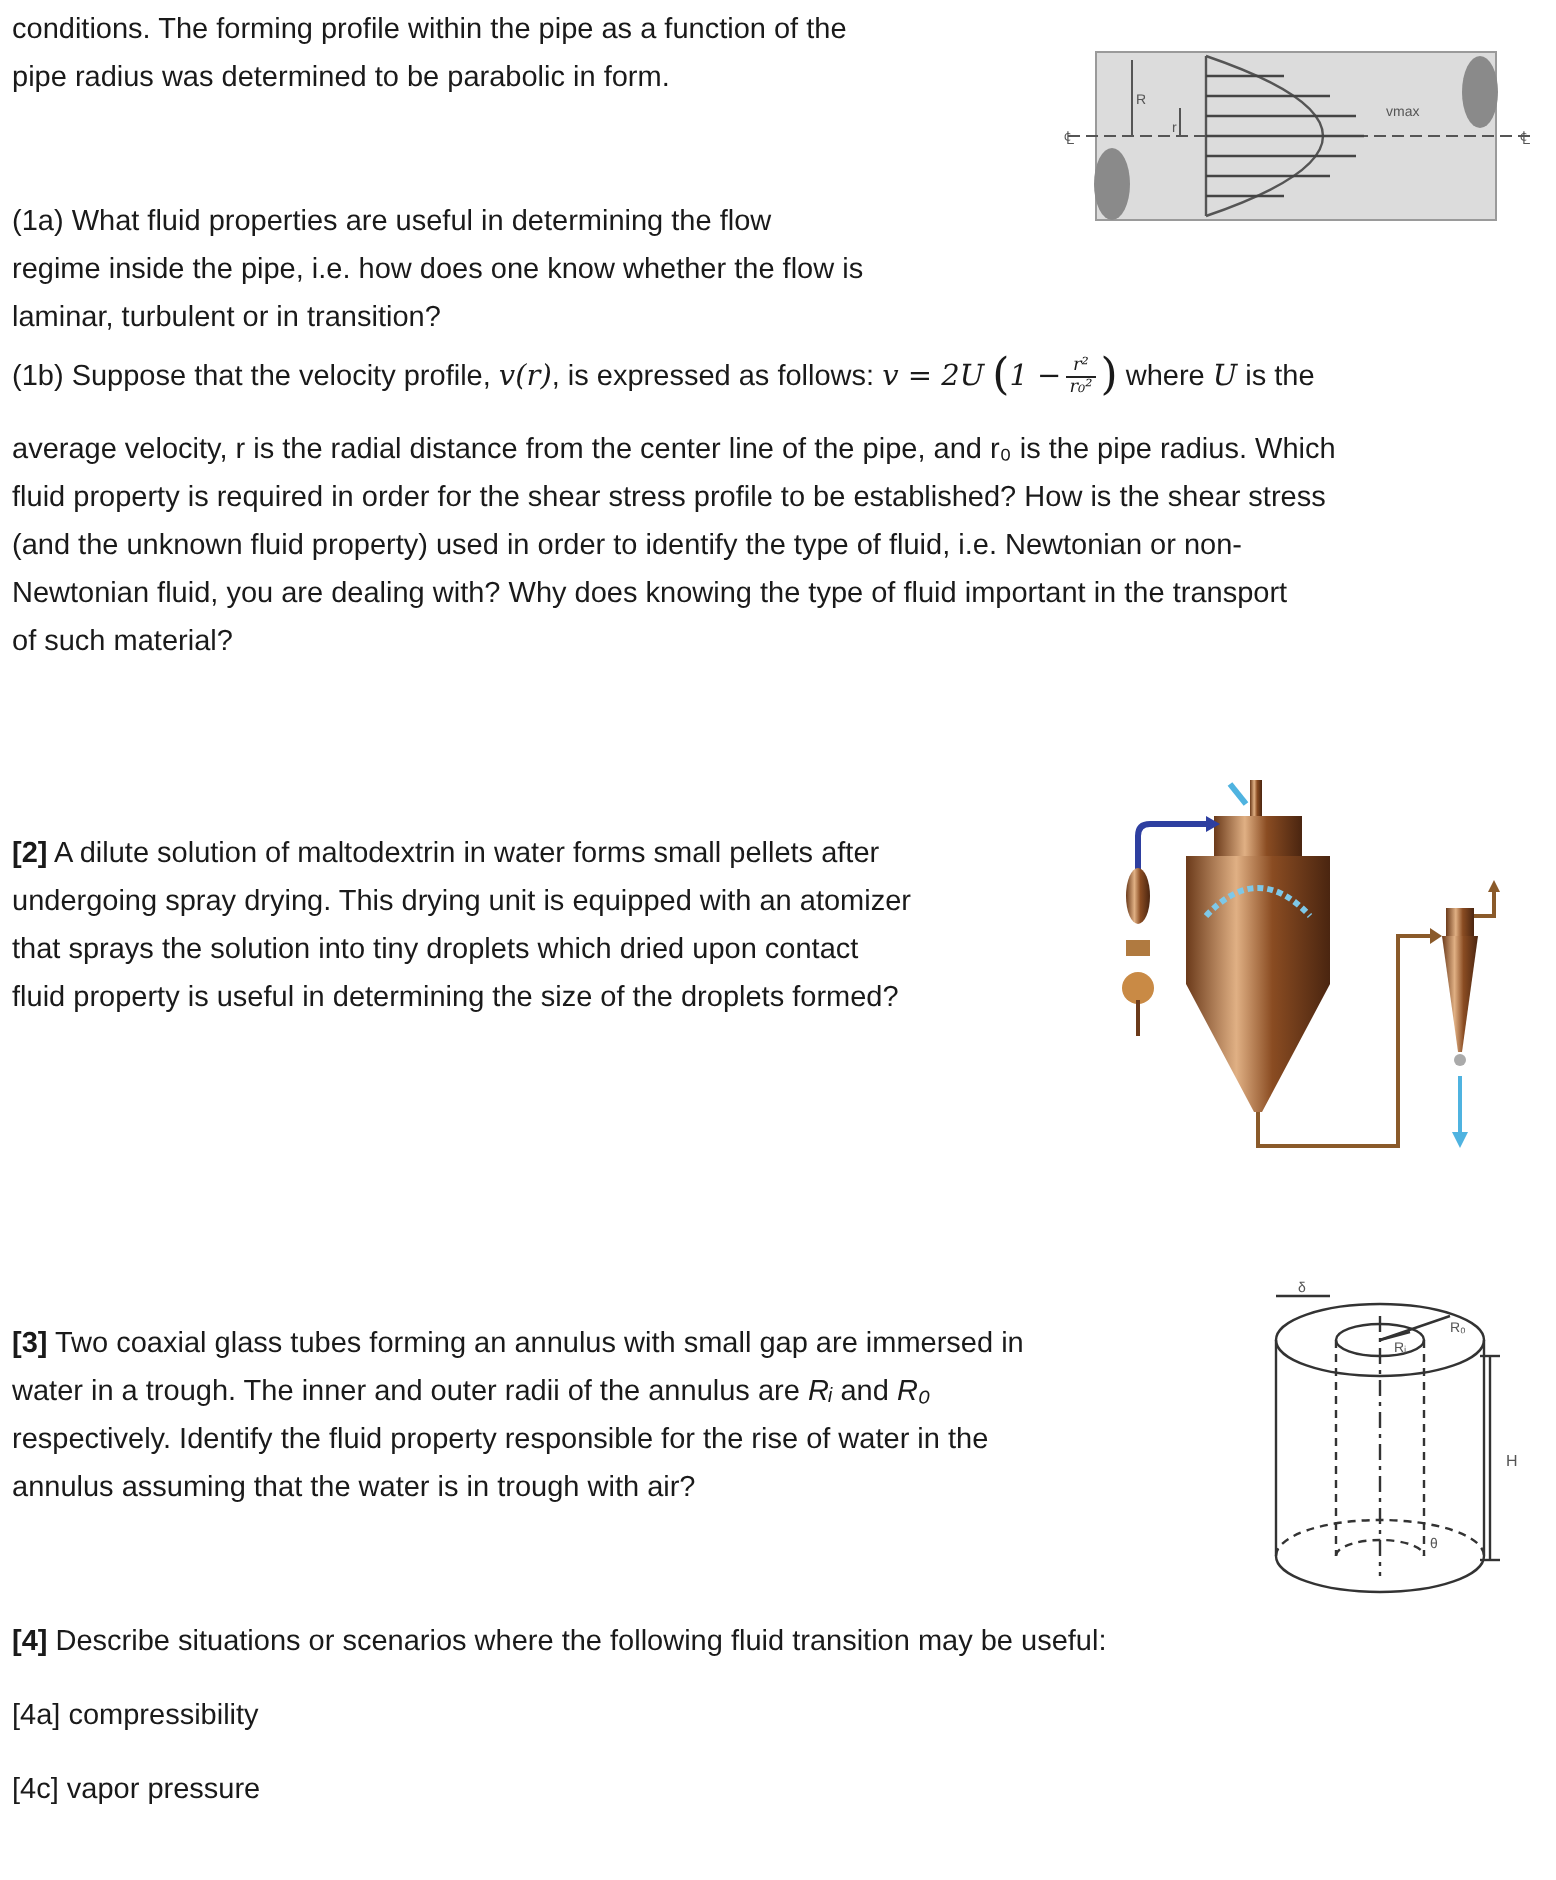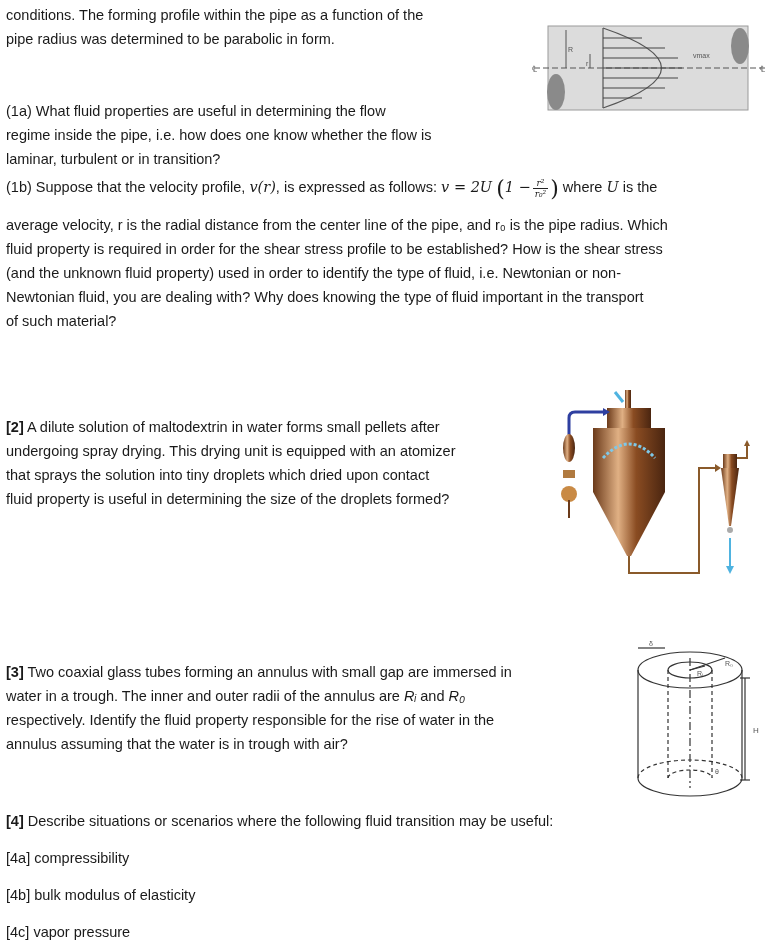--- a/index.html
+++ b/index.html
@@ -140,15 +140,14 @@
     <text x="100" y="28" font-size="7" fill="#555">R₀</text>
     <text x="128" y="95" font-size="8" fill="#555">H</text>
     <text x="90" y="136" font-size="7" fill="#555">θ</text>
     <text x="24" y="8" font-size="7" fill="#555">δ</text>
   </svg>
 </div>
 
 <div class="block" style="top:803px; width:700px; line-height:37px;">
   <p class="para"><b>[4]</b><span> Describe situations or scenarios where the following fluid transition may be useful:</span></p>
   <p class="para">[4a] compressibility</p>
-  <p class="para">[4b] bulk modulus of elasticity</p>
   <p class="para">[4c] vapor pressure</p>
 </div>
 
 </body></html>

